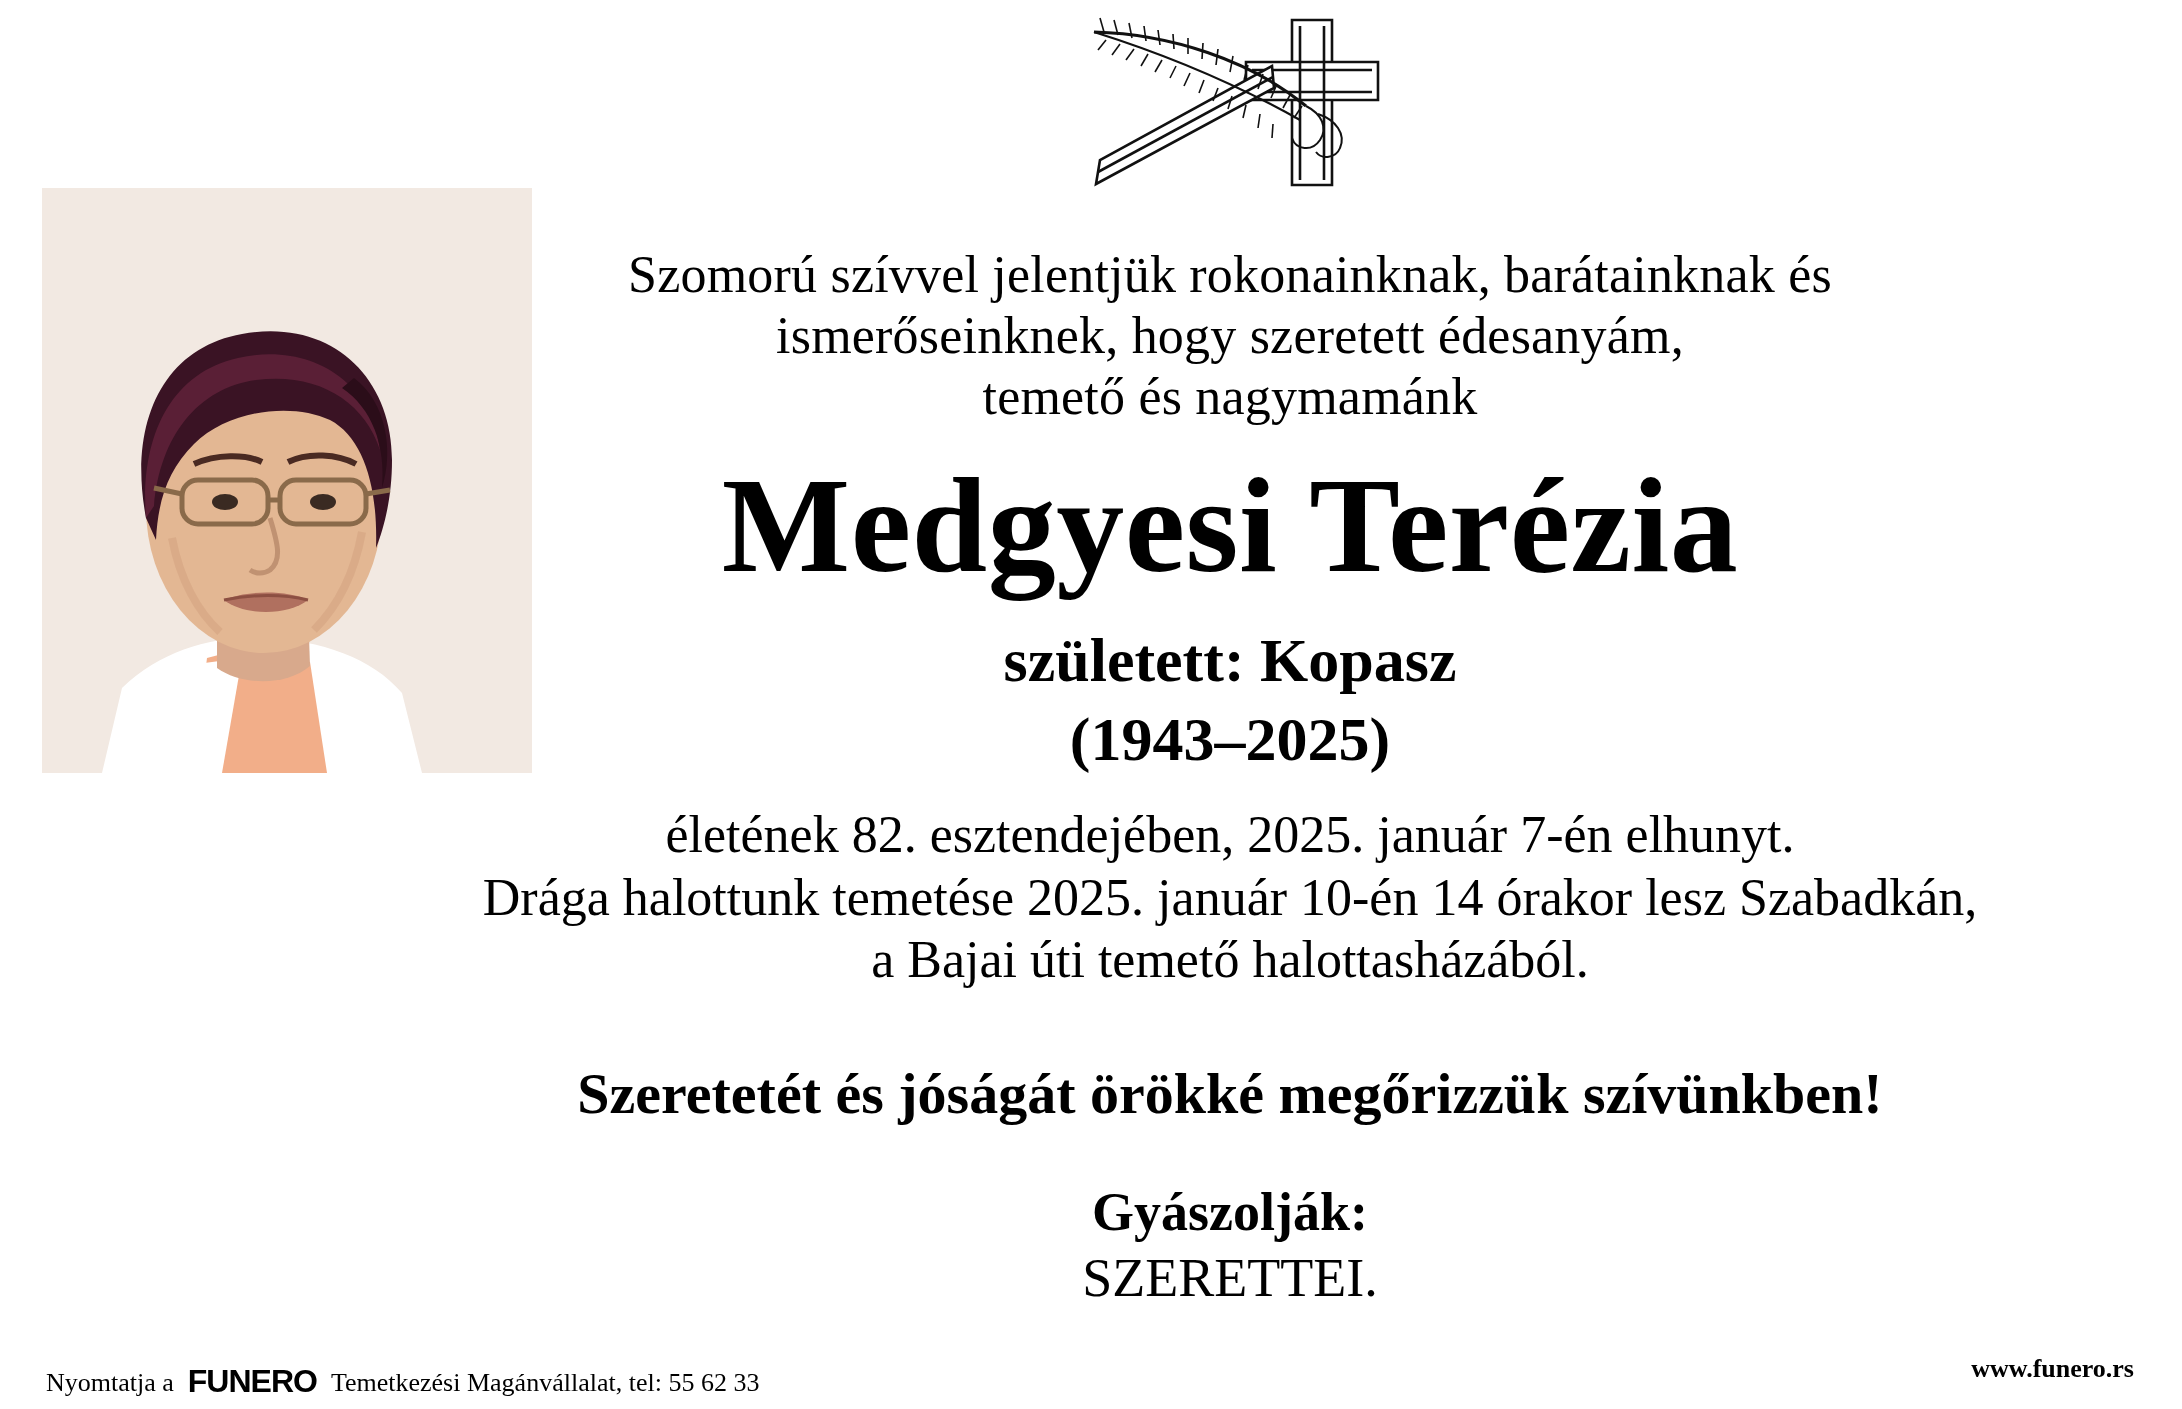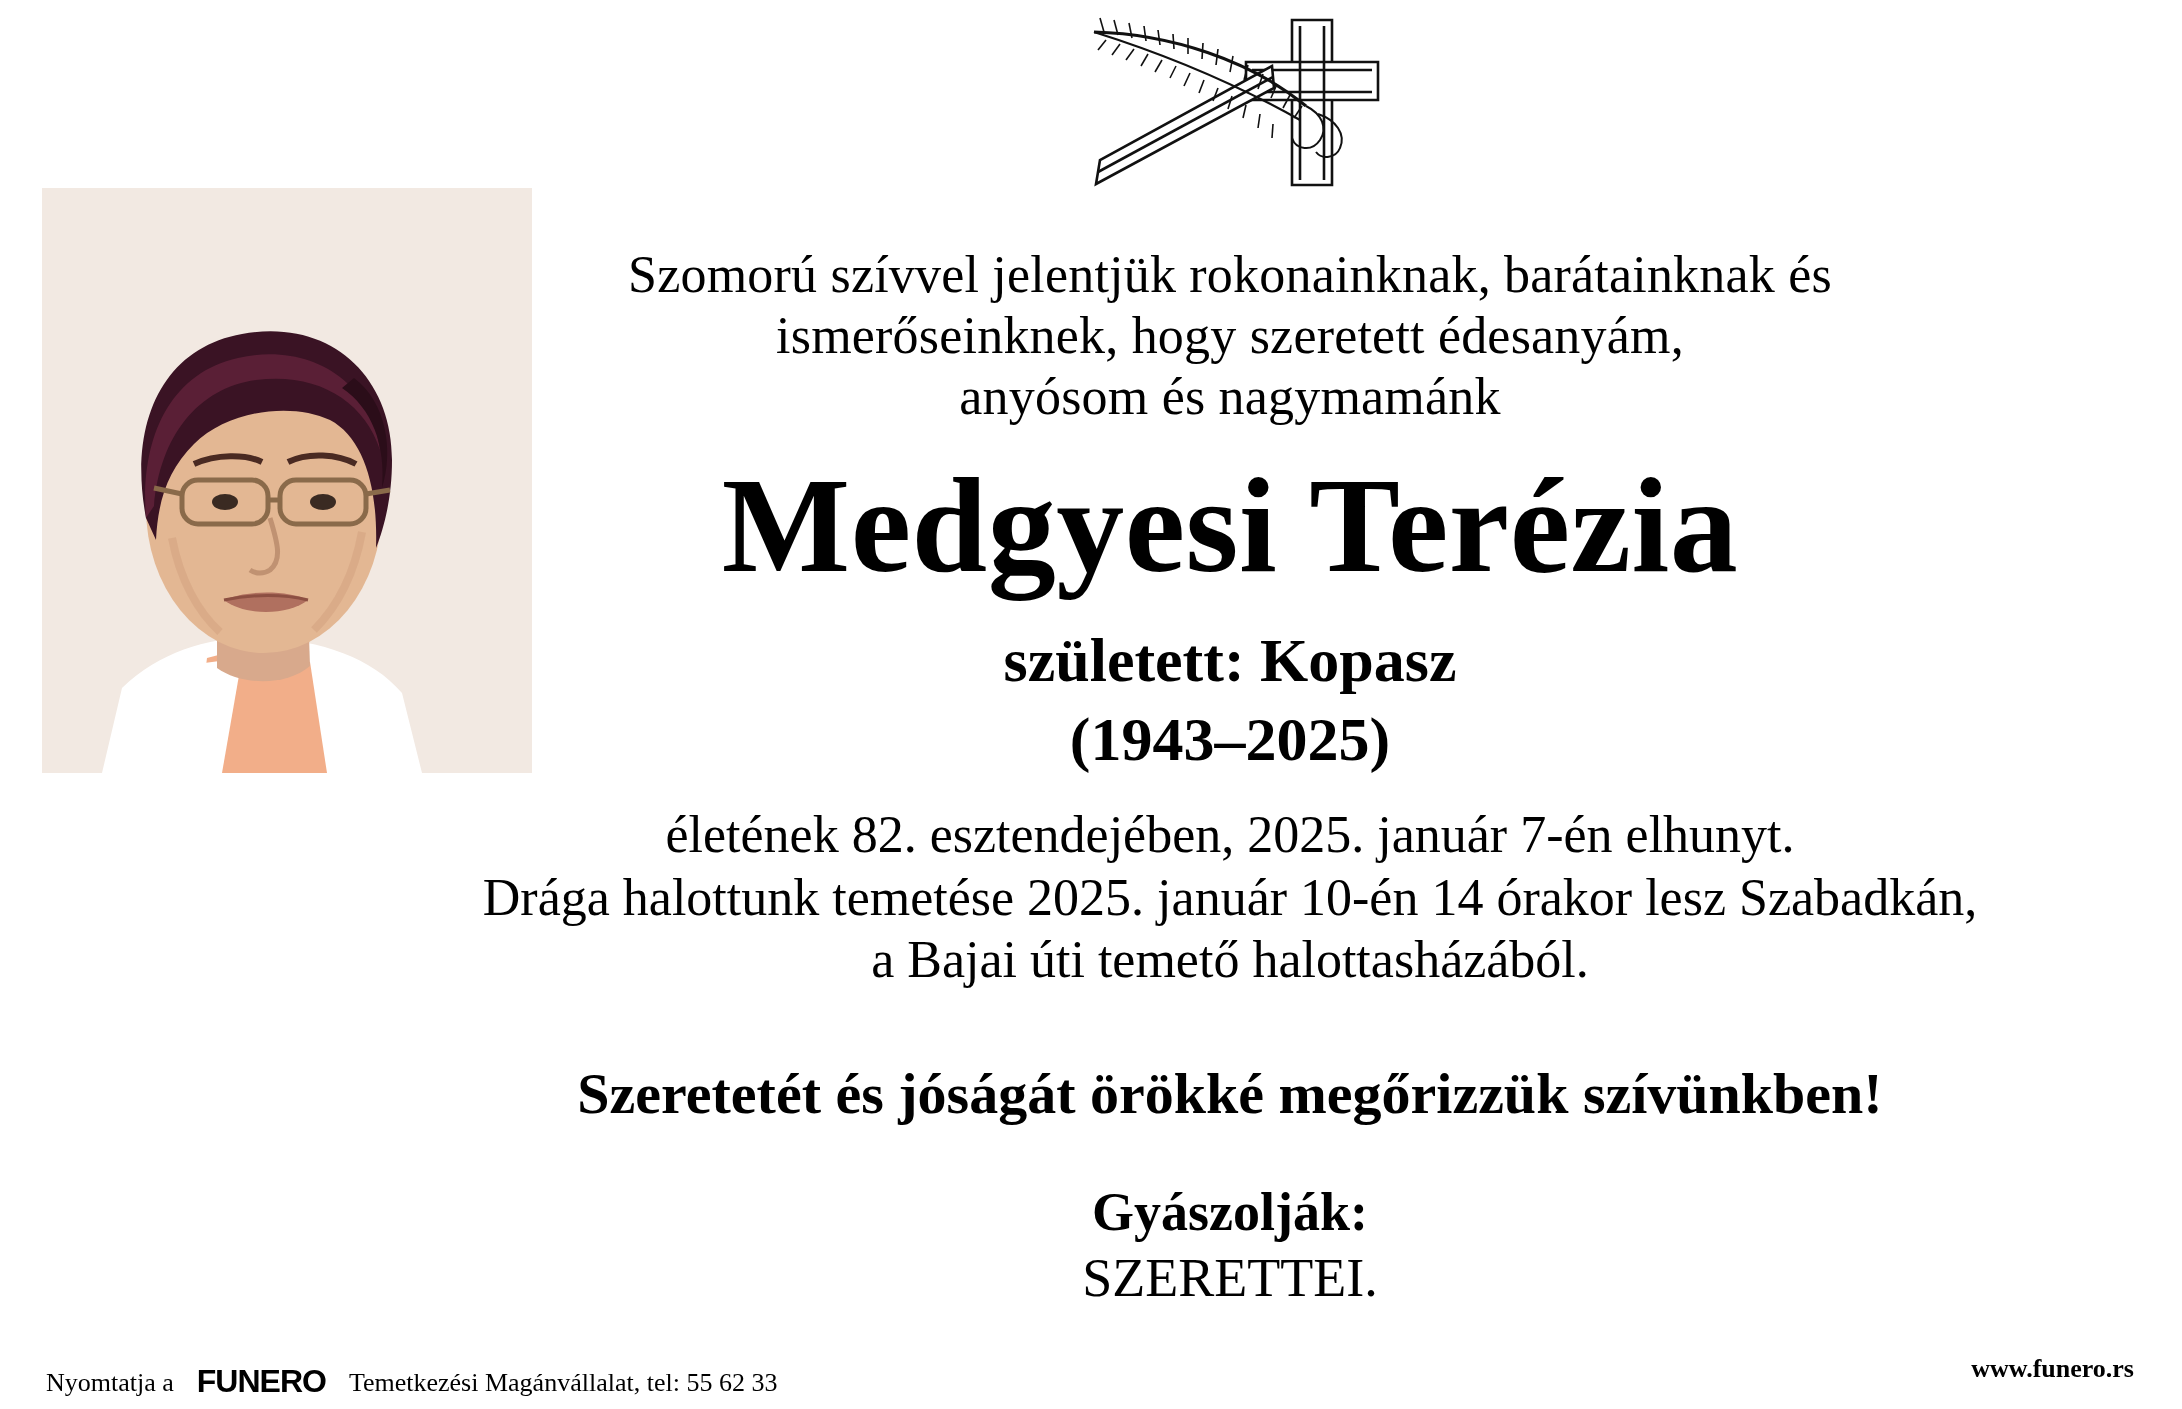--- a/index.html
+++ b/index.html
@@ -115,21 +115,21 @@
     bottom: 10px;
     width: 2182px;
     height: 40px;
   }
   .footer-left {
     position: absolute;
     left: 46px;
     bottom: 0;
     display: flex;
     align-items: baseline;
-    gap: 23px;
+    gap: 14px;
     font-size: 26px;
     font-family: "Liberation Serif", serif;
     white-space: nowrap;
   }
   .brand {
     font-family: Liberation Sans, sans-serif;
     font-weight: bold;
     font-size: 32px;
     letter-spacing: -1px;
     position: relative;
@@ -245,21 +245,21 @@
 
       <path d="M130 350 C138 392 156 424 178 444" stroke="#d2a07e" stroke-width="8" fill="none" opacity="0.5"></path>
       <path d="M320 344 C312 388 294 420 272 442" stroke="#d2a07e" stroke-width="8" fill="none" opacity="0.5"></path>
     </svg>
   </div>
 
   <div class="body-text">
     <div class="intro">
       <div>Szomorú szívvel jelentjük rokonainknak, barátainknak és</div>
       <div>ismerőseinknek, hogy szeretett édesanyám,</div>
-      <div>anyósom és nagymamánk</div>
+      <div>temető és nagymamánk</div>
     </div>
 
     <div class="name">Medgyesi Terézia</div>
     <div class="maiden">született: Kopasz</div>
     <div class="years">(1943–2025)</div>
 
     <div class="details">
       <div>életének 82. esztendejében, 2025. január 7-én elhunyt.</div>
       <div>Drága halottunk temetése 2025. január 10-én 14 órakor lesz Szabadkán,</div>
       <div>a Bajai úti temető halottasházából.</div>

